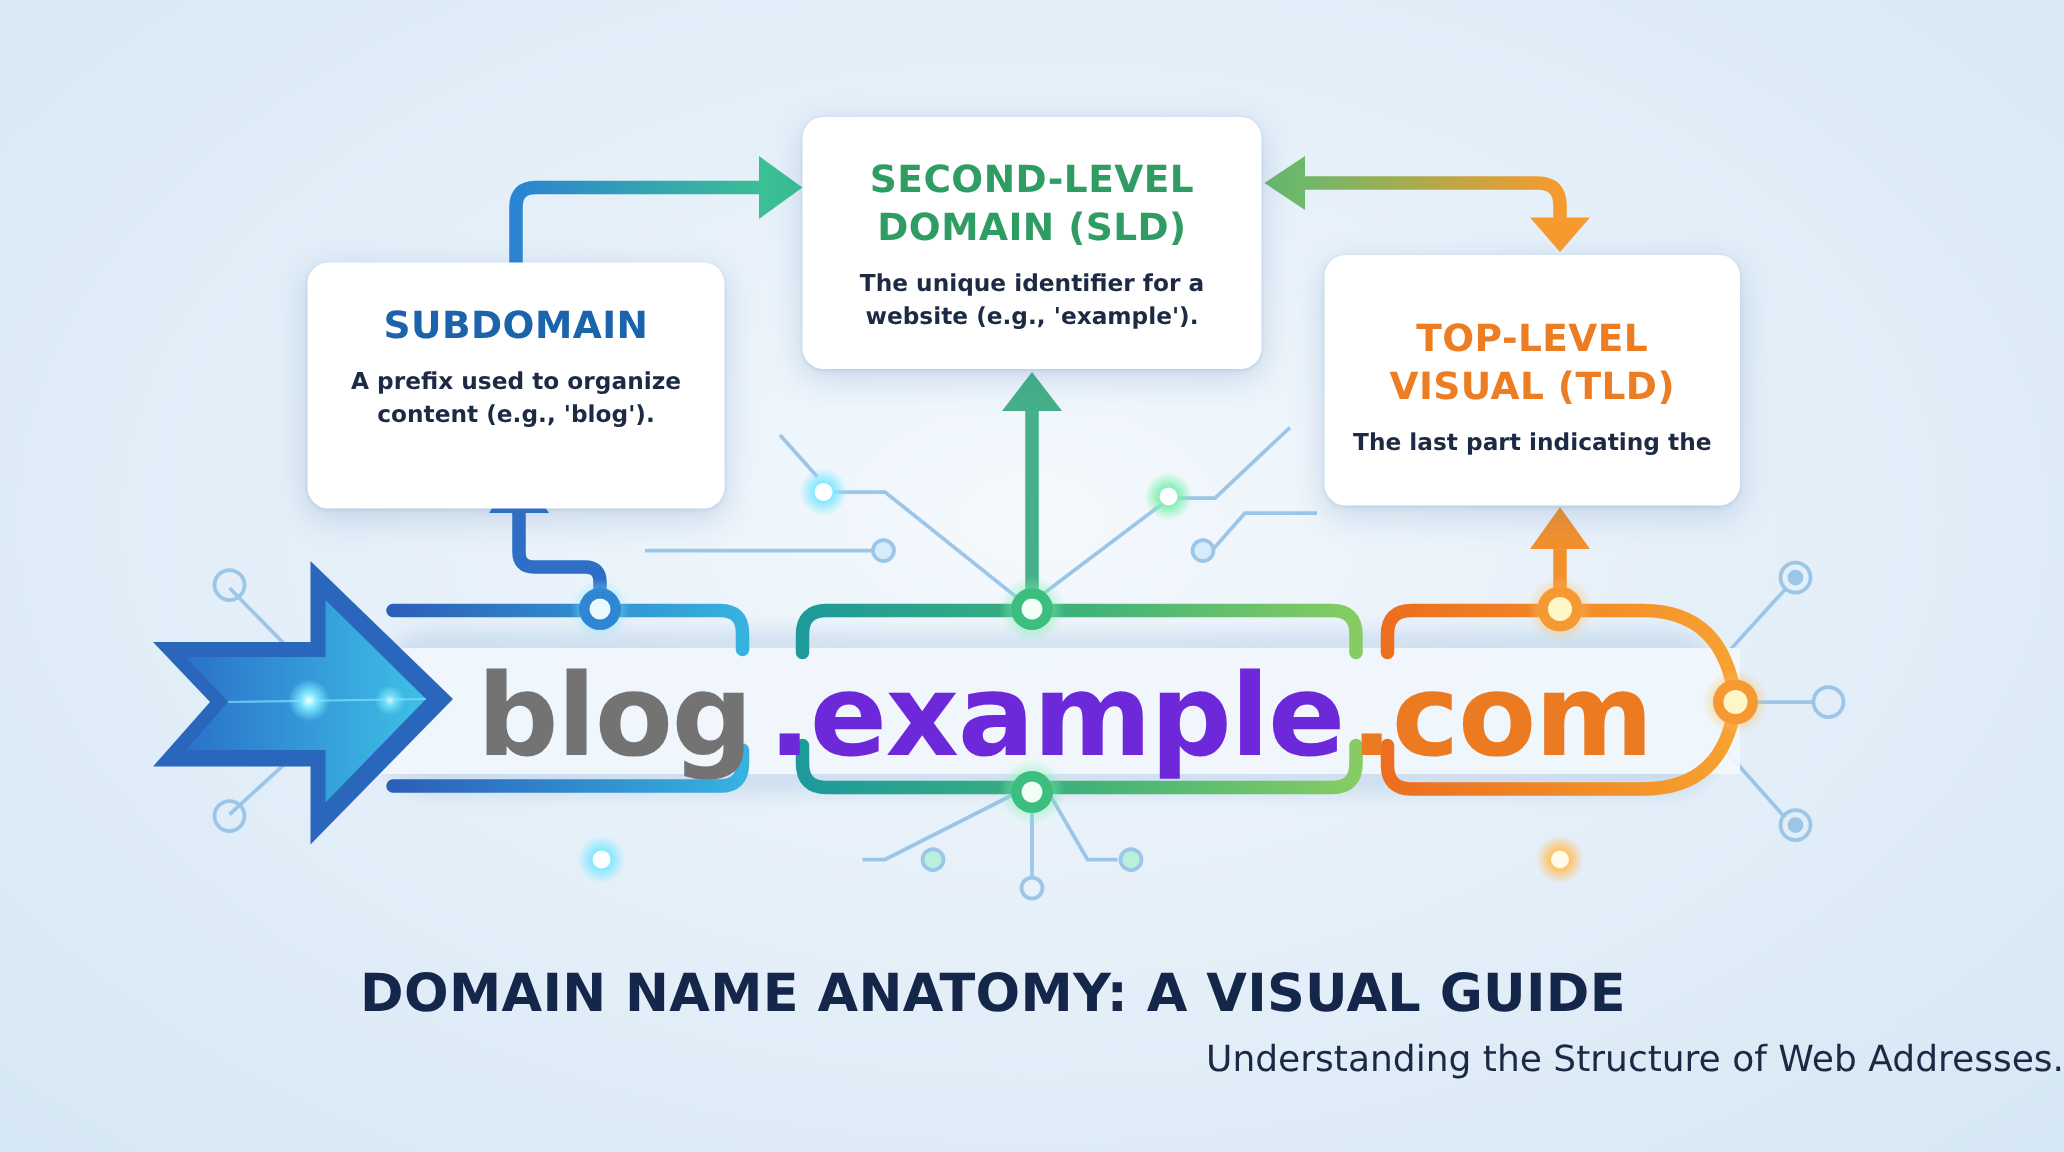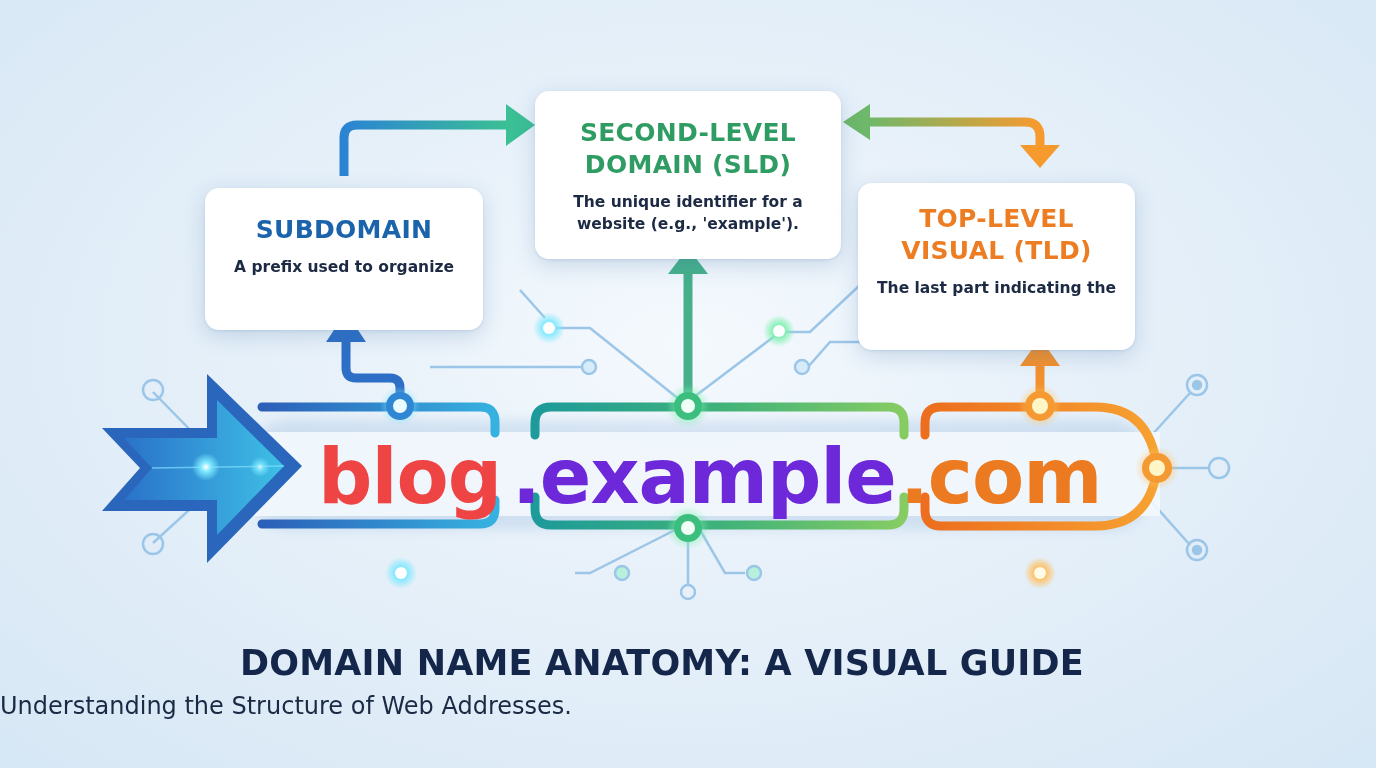--- a/index.html
+++ b/index.html
@@ -7,54 +7,54 @@
       width: 1376px; height: 768px; overflow: hidden; position: relative;
       background: radial-gradient(ellipse at 50% 45%, #f4f9fd 0%, #e6f0f9 45%, #d6e7f5 100%);
       font-family: "DejaVu Sans", sans-serif;
     }
     .stage { position: absolute; left: 0; top: 0; width: 1376px; height: 768px; }
     svg.art { position: absolute; left: 0; top: 0; width: 1376px; height: 768px; }
 
     .card {
       position: absolute; background: #ffffff; border-radius: 14px;
       box-shadow: 0 6px 22px rgba(60,110,170,0.22), 0 1px 3px rgba(60,110,170,0.15);
-      text-align: center; box-sizing: border-box; margin-top: 13px;
+      text-align: center; box-sizing: border-box;
     }
     .card .ctitle {
       font-family: "DejaVu Sans", sans-serif; font-weight: bold;
       font-size: 25px; line-height: 32px; letter-spacing: 0.3px;
     }
     .card .cdesc {
       font-family: "DejaVu Sans", sans-serif; font-size: 15.5px;
       line-height: 22px; color: #1d2a44; margin-top: 10px; font-weight: bold;
     }
-    #card-sub { left: 205px; top: 175px; width: 278px; height: 142px; padding-top: 26px; }
+    #card-sub { left: 205px; top: 175px; width: 278px; height: 164px; padding-top: 26px; }
     #card-sub .ctitle { color: #1b63ab; }
     #card-sld { left: 535px; top: 78px; width: 306px; height: 168px; padding-top: 26px; }
     #card-sld .ctitle { color: #2f9c63; }
-    #card-tld { left: 858px; top: 170px; width: 277px; height: 167px; padding-top: 20px; }
+    #card-tld { left: 883px; top: 170px; width: 277px; height: 167px; padding-top: 40px; }
     #card-tld .ctitle { color: #ec7d22; }
 
     .domain-text {
       position: absolute; top: 432px; height: 90px;
       font-family: "DejaVu Sans", sans-serif; font-weight: bold;
       font-size: 76px; line-height: 90px; letter-spacing: -1px;
       white-space: nowrap;
     }
-    #seg-sub { left: 318px; color: #ef4444; }
+    #seg-sub { left: 318px; color: #737373; }
     #seg-sld { left: 512px; color: #6d28d9; }
     #seg-tld { left: 900px; color: #ec7a20; text-align: center; }
 
     .footer-title {
       position: absolute; left: 0; width: 1324px; top: 643px; text-align: center;
       font-family: "DejaVu Sans", sans-serif; font-weight: bold; font-size: 35px;
       color: #14264a; letter-spacing: 0.2px;
     }
     .footer-sub {
-      position: absolute; left: 0; width: 1376px; top: 692px; text-align: left;
+      position: absolute; left: 0; width: 1376px; top: 692px; text-align: right;
       font-family: "DejaVu Sans", sans-serif; font-size: 24px; color: #1a2a44;
     }
   </style>
 </head>
 <body>
 
 <div class="stage">
 
   <svg class="art" viewBox="0 0 1376 768">
     <defs>
@@ -228,20 +228,21 @@
   </svg>
 
   <div class="domain-text" id="seg-sub">blog</div>
   <div class="domain-text" id="seg-sld">.example</div>
   <div class="domain-text" id="seg-tld">.com</div>
 
   <div class="card" id="card-sub">
     <div class="ctitle">SUBDOMAIN</div>
     <div class="cdesc">
       <div>A prefix used to organize</div>
+      <div>content (e.g., 'blog').</div>
     </div>
   </div>
 
   <div class="card" id="card-sld">
     <div class="ctitle">
       <div>SECOND-LEVEL</div>
       <div>DOMAIN (SLD)</div>
     </div>
     <div class="cdesc">
       <div>The unique identifier for a</div>

